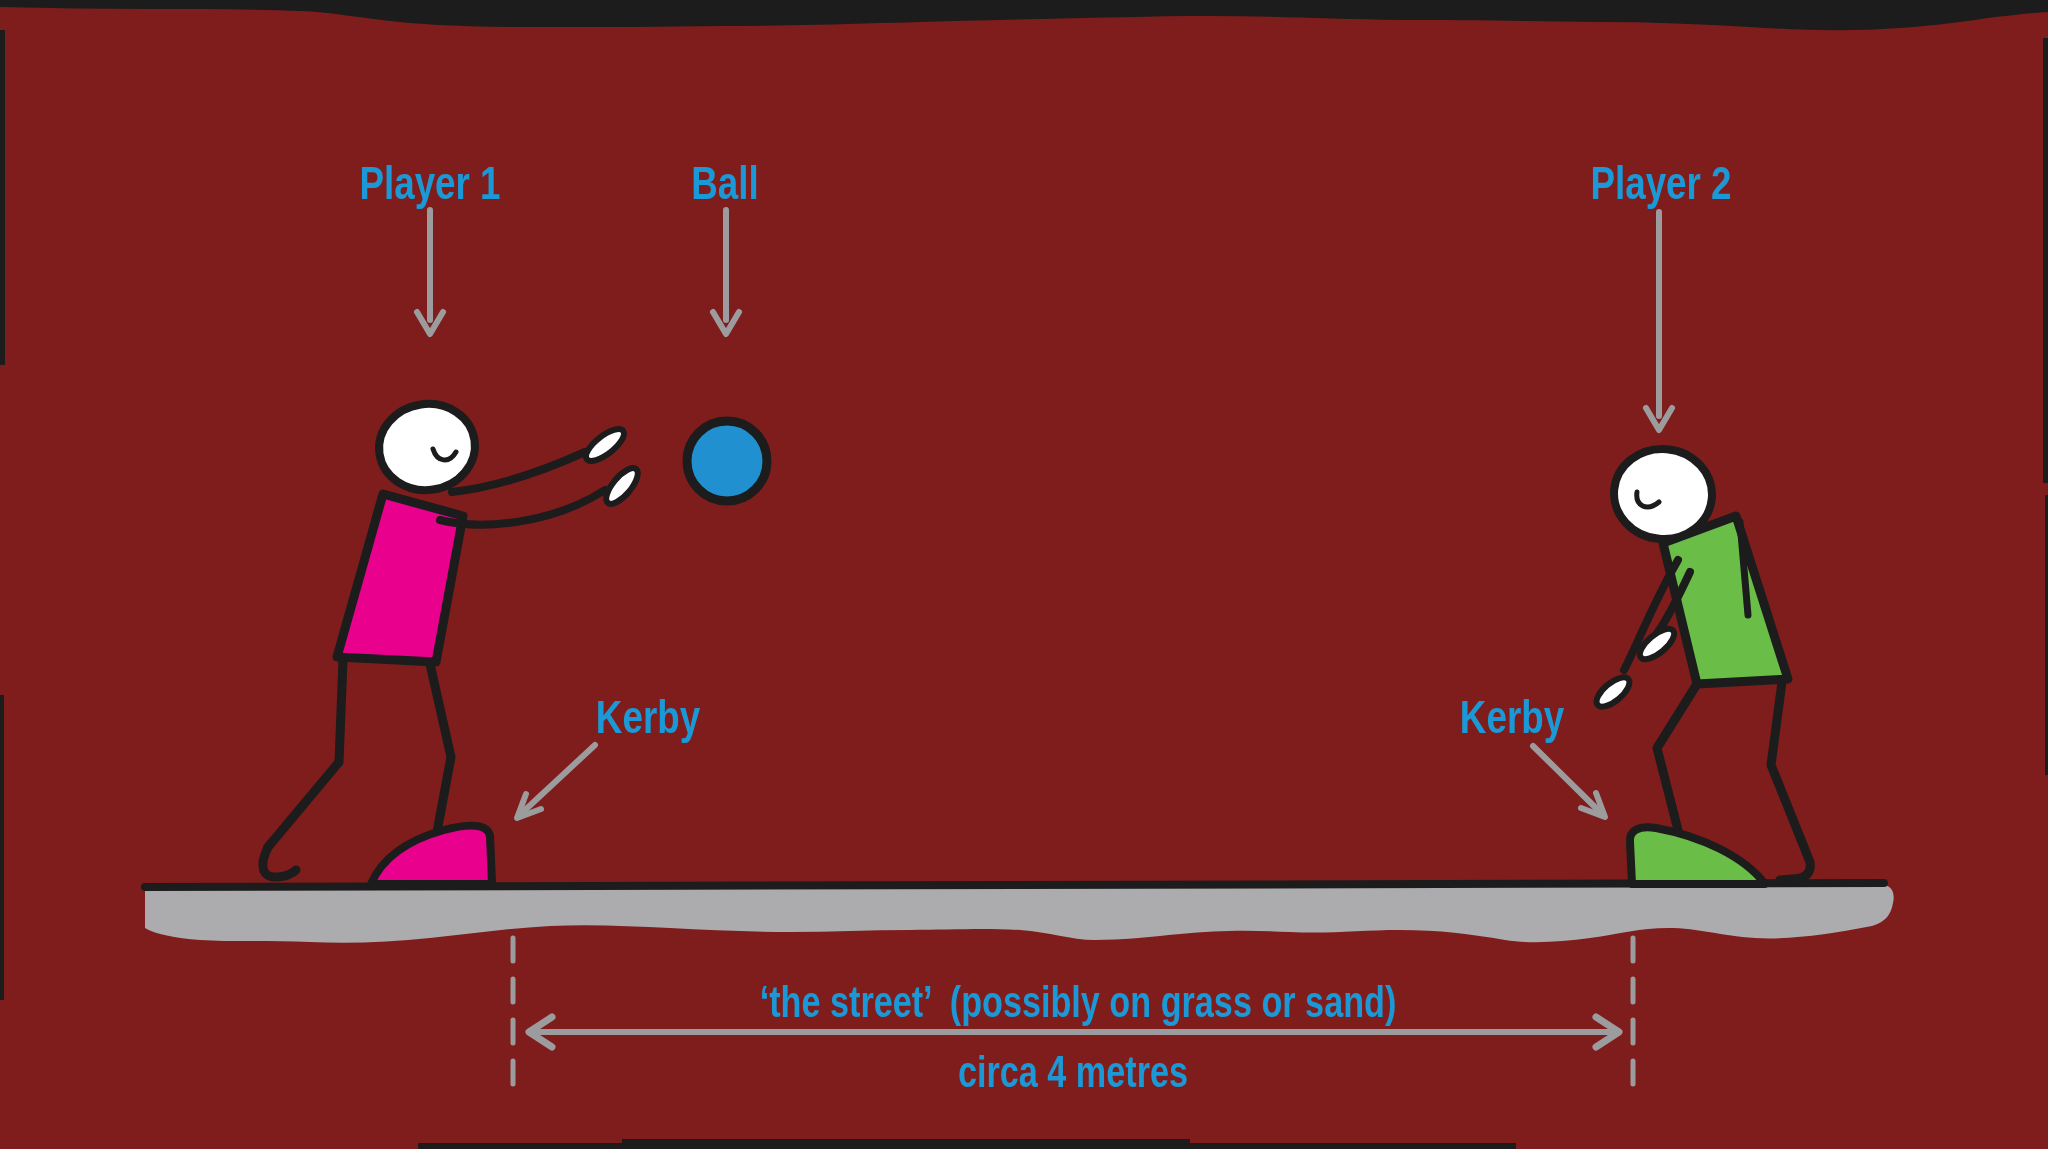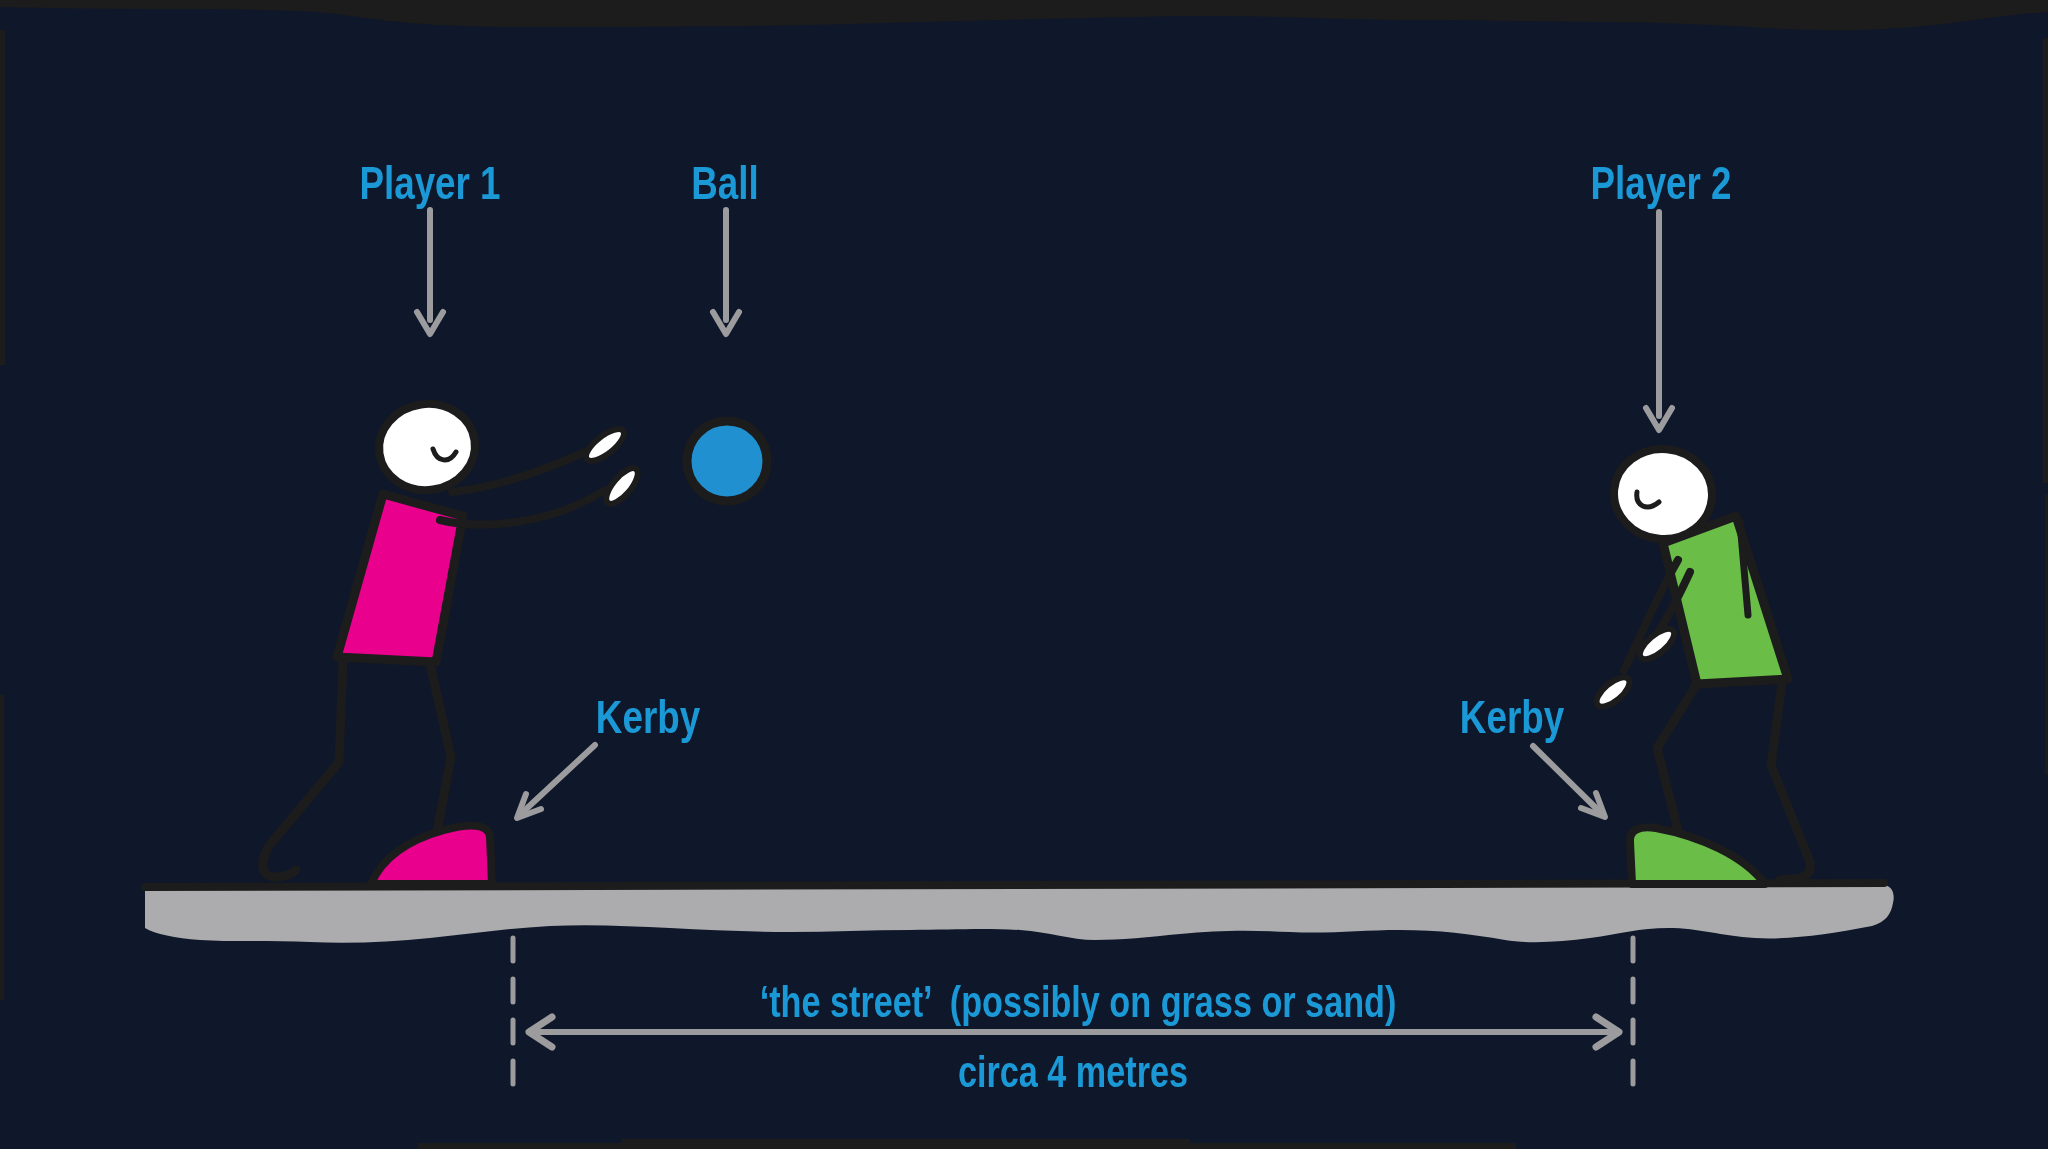--- a/index.html
+++ b/index.html
@@ -1,19 +1,19 @@
 <!DOCTYPE html>
 <html><head>
 <meta charset="utf-8">
 <style>
   html,body{margin:0;padding:0;background:#ffffff;}
   .stage{
     position:relative;
     width:2048px;height:1149px;
-    background:#0f172a;
+    background:#7f1d1d;
     overflow:hidden;
     font-family:"Liberation Sans",sans-serif;
   }
   .stage svg{position:absolute;left:0;top:0;}
   .blue-label{
     position:absolute;
     color:#1B99D6;
     font-weight:bold;
     font-size:46px;
     line-height:1;

